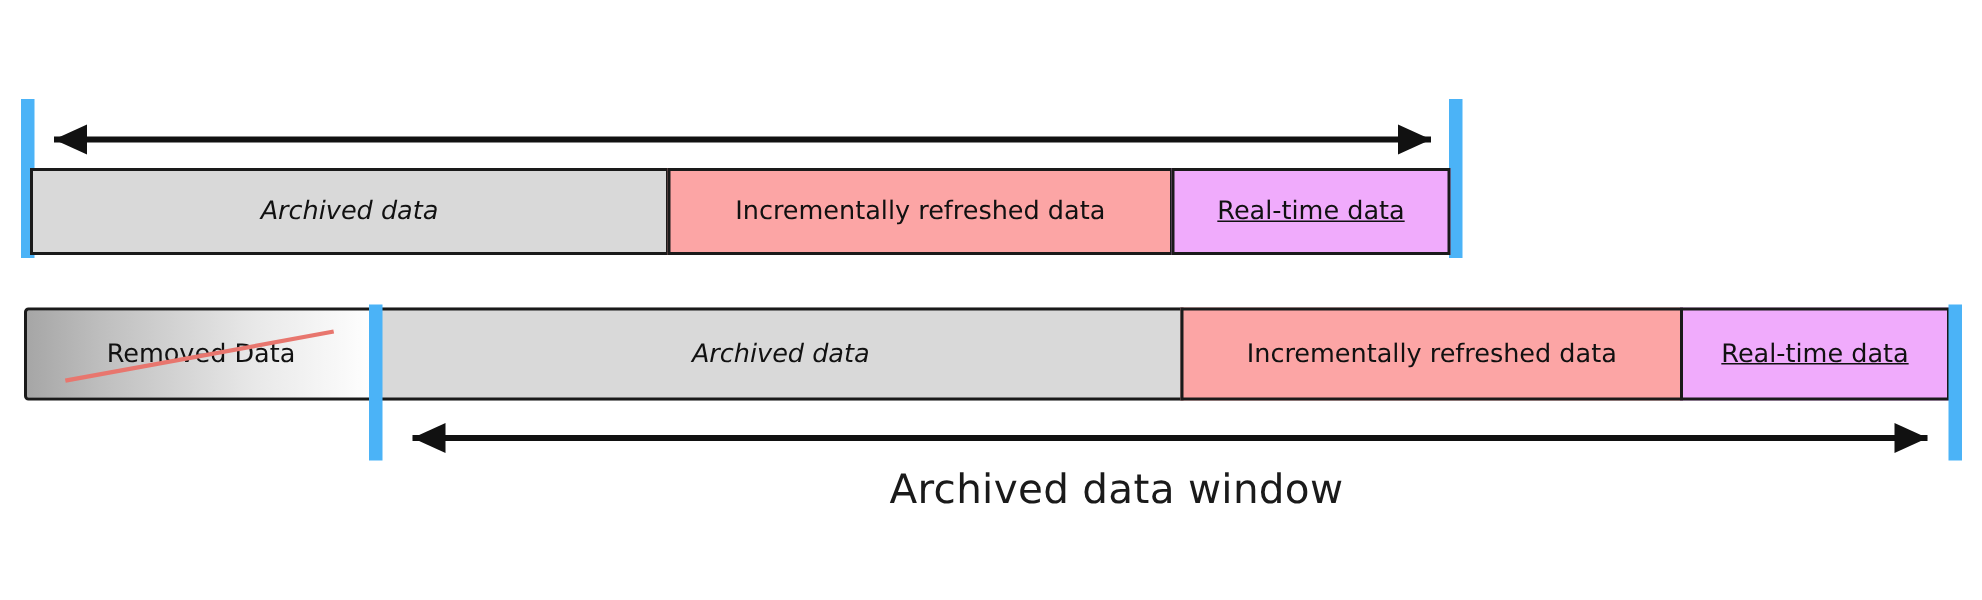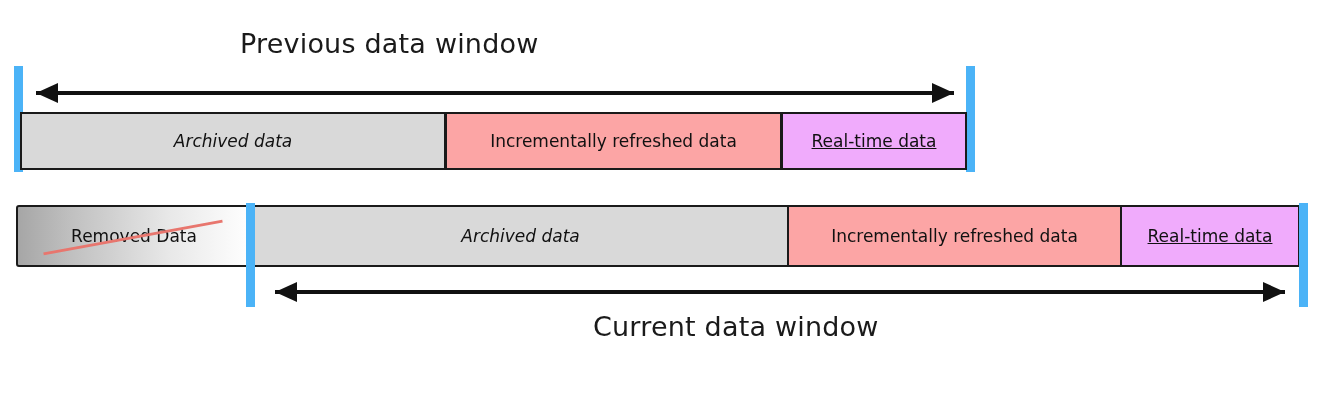--- a/index.html
+++ b/index.html
@@ -75,21 +75,20 @@
   }
 
   
   .arrow-svg { position: absolute; overflow: visible; }
 </style>
 </head>
 <body>
 
 <div class="canvas">
 
-  <div class="window-title" id="prev-title">Previous data window</div>
 
   <div class="blue-bar" style="left:14px; top:66px; height:106px;"></div>
 
   <div class="blue-bar" style="left:966px; top:66px; height:106px;"></div>
 
   <svg class="arrow-svg" style="left:22px; top:78px;" width="946" height="30" viewBox="0 0 946 30">
     <line x1="14" y1="15" x2="932" y2="15" stroke="#111111" stroke-width="4"></line>
     <polygon points="14,15 36,5 36,25" fill="#111111"></polygon>
     <polygon points="932,15 910,5 910,25" fill="#111111"></polygon>
   </svg>
@@ -128,15 +127,15 @@
   <div class="blue-bar" style="left:246px; top:203px; height:104px;"></div>
 
   <div class="blue-bar" style="left:1299px; top:203px; height:104px;"></div>
 
   <svg class="arrow-svg" style="left:255px; top:277px;" width="1045" height="30" viewBox="0 0 1045 30">
     <line x1="20" y1="15" x2="1030" y2="15" stroke="#111111" stroke-width="4"></line>
     <polygon points="20,15 42,5 42,25" fill="#111111"></polygon>
     <polygon points="1030,15 1008,5 1008,25" fill="#111111"></polygon>
   </svg>
 
-  <div class="window-title" id="curr-title">Current data window</div>
+  <div class="window-title" id="curr-title">Archived data window</div>
 
 </div>
 
 </body></html>

